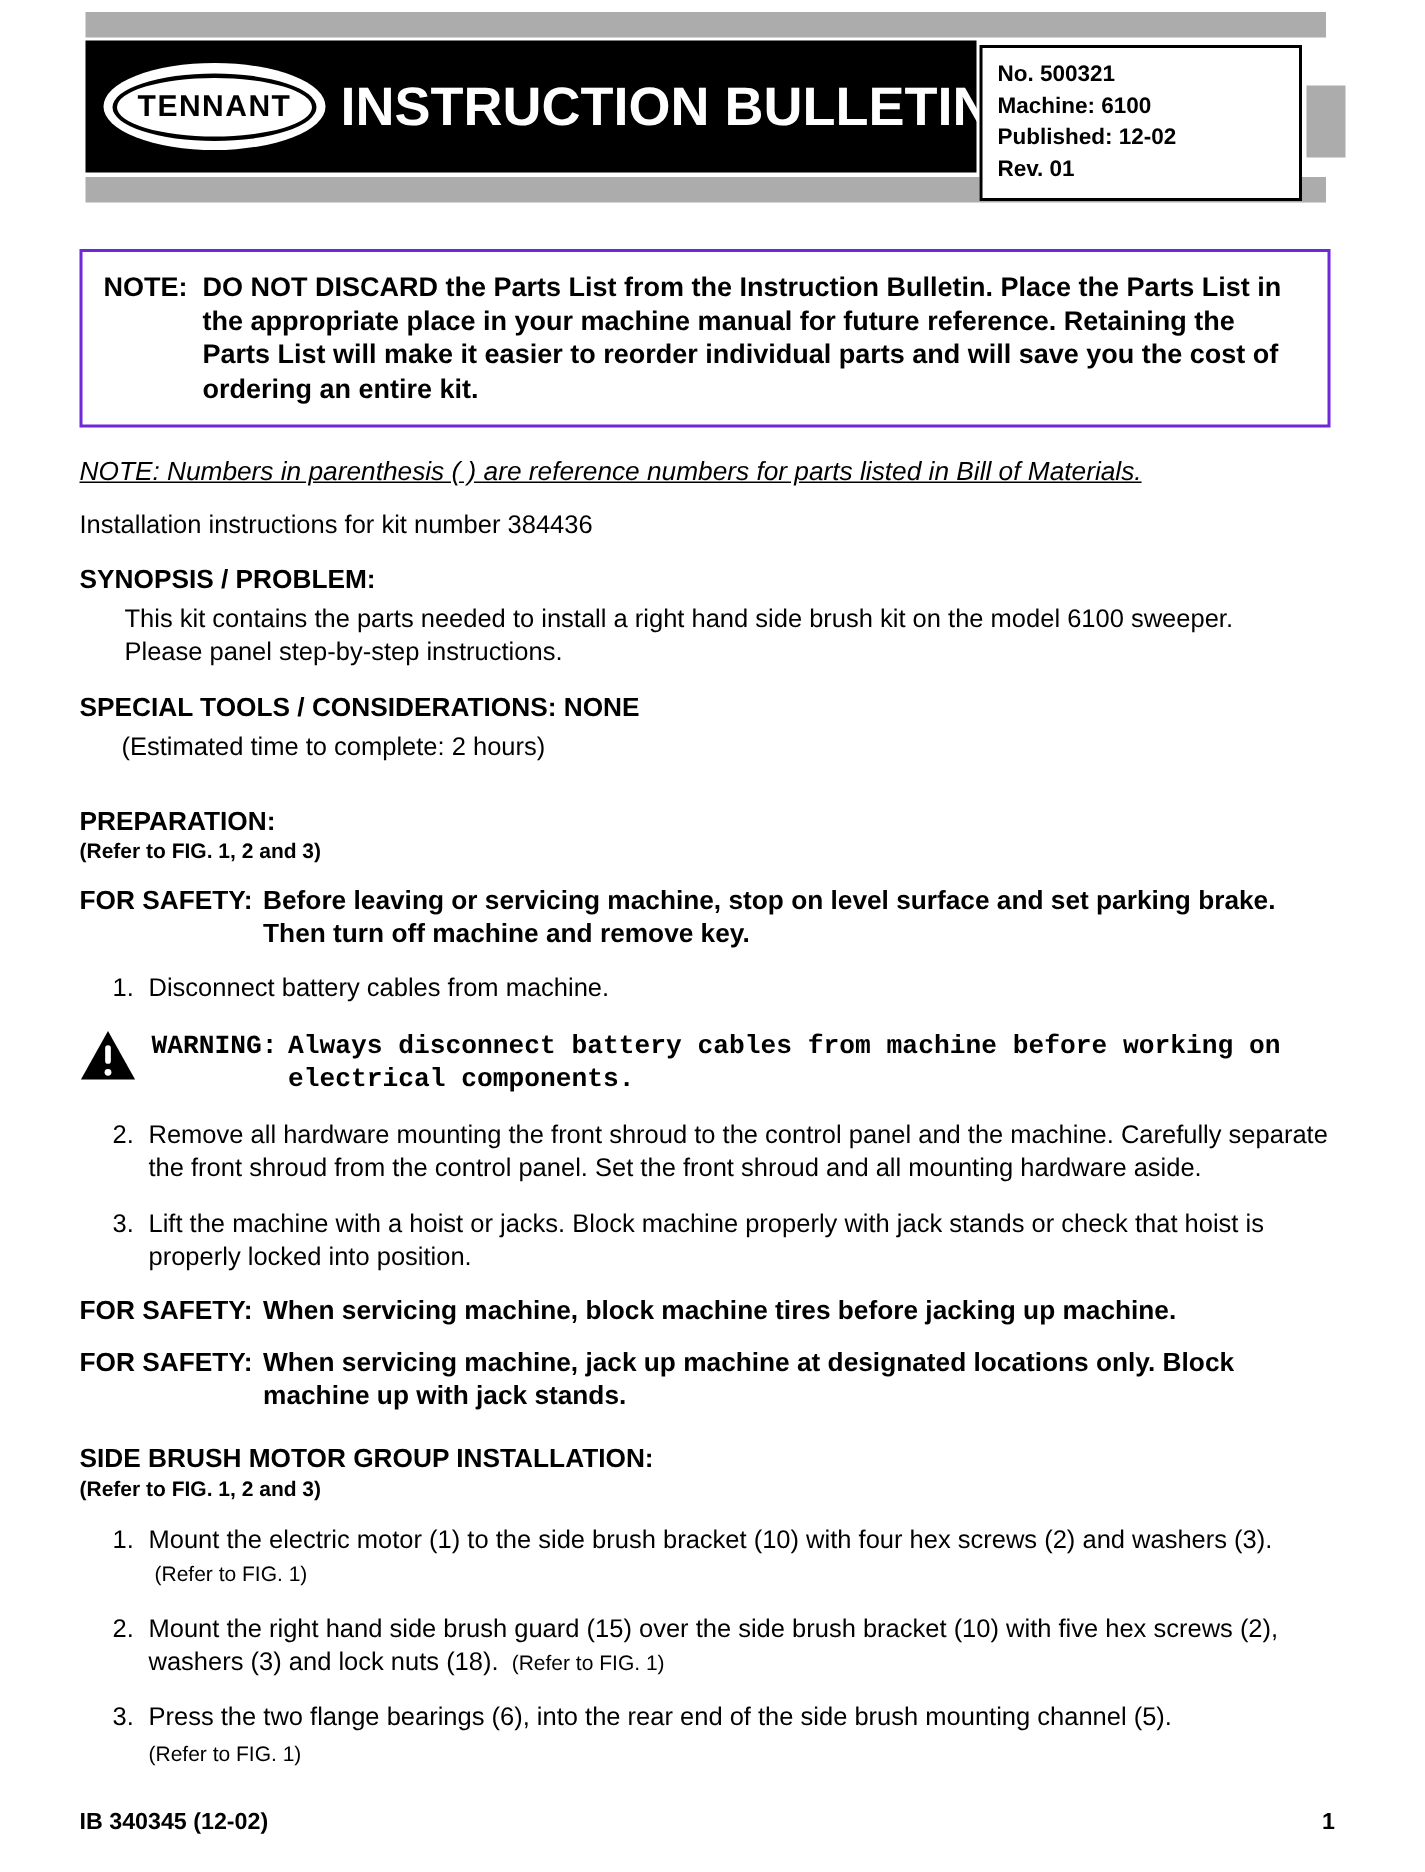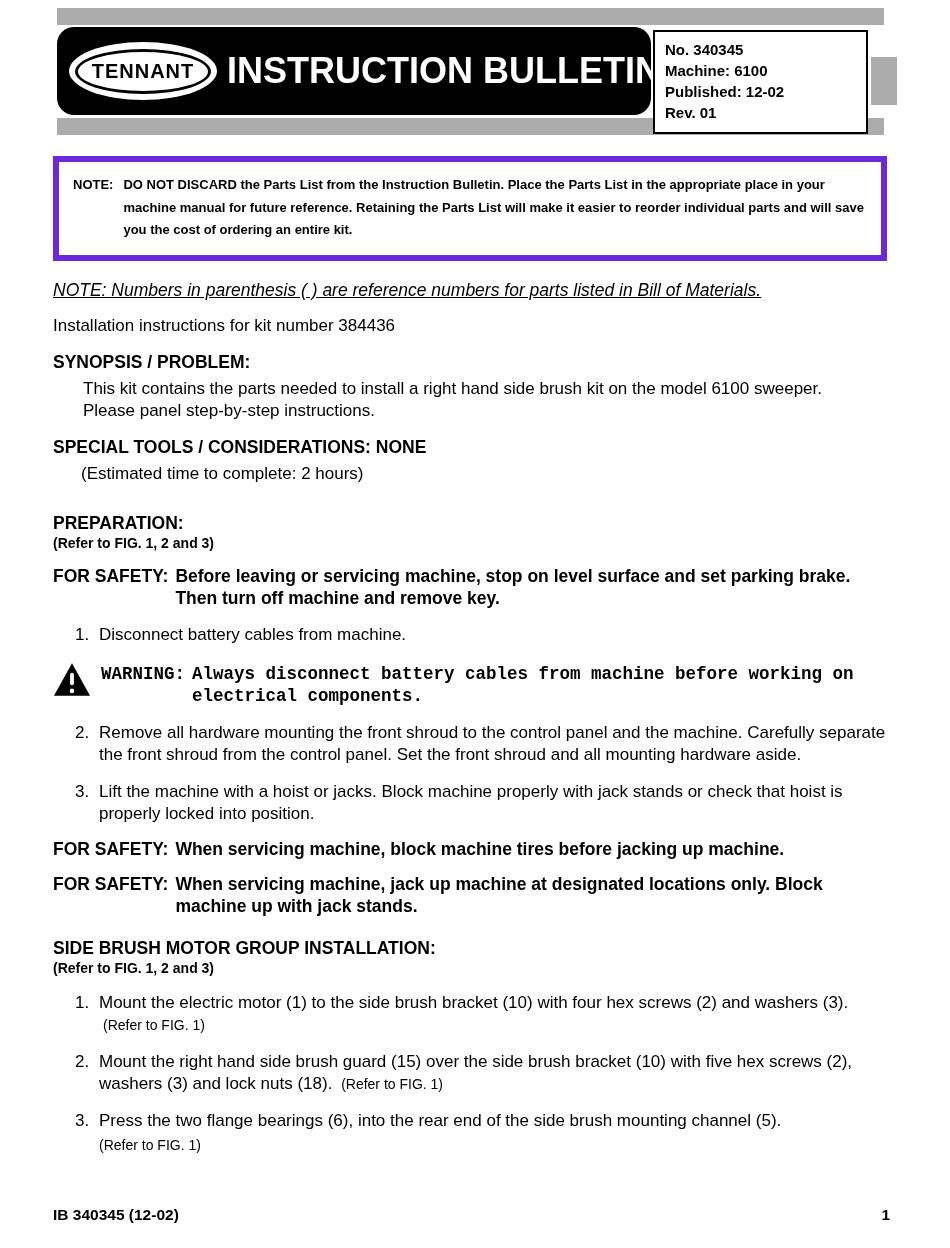--- a/index.html
+++ b/index.html
@@ -11,21 +11,21 @@
     color: #000;
   }
 
   
   .header { position: relative; height: 152px; }
   .bar-top    { position: absolute; left: 57px; top: 8px;   width: 827px; height: 17px; background: #acacac; }
   .bar-bottom { position: absolute; left: 57px; top: 118px; width: 827px; height: 17px; background: #acacac; }
   .bar-right  { position: absolute; left: 871px; top: 57px; width: 26px;  height: 48px; background: #acacac; }
   .banner {
     position: absolute; left: 57px; top: 27px; width: 594px; height: 88px;
-    background: #000; display: flex; align-items: center; padding-left: 12px; z-index: 2; border-radius: 17px;
+    background: #000; display: flex; align-items: center; padding-left: 12px; z-index: 2;
   }
   .logo {
     width: 148px; height: 58px; background: #fff; border-radius: 50%;
     display: flex; align-items: center; justify-content: center; flex-shrink: 0;
   }
   .logo-inner {
     width: 136px; height: 45px; border: 3px solid #000; border-radius: 50%;
     display: flex; align-items: center; justify-content: center;
     font-weight: bold; font-size: 20px; letter-spacing: 1px;
   }
@@ -33,23 +33,23 @@
   .info-box {
     position: absolute; left: 653px; top: 30px; width: 215px; height: 104px;
     border: 2px solid #000; background: #fff; z-index: 3;
     padding: 7px 8px 0 10px; font-weight: bold; font-size: 15px; line-height: 21px;
   }
 
   
   .content { padding: 0 63px 0 53px; font-size: 17px; line-height: 22px; }
 
   .note-box {
-    border: 6px solid #6d28d9; margin-top: 4px;
+    border: 2px solid #6d28d9; margin-top: 14px;
     padding: 12px 14px 13px 14px;
-    display: flex; font-weight: bold; font-size: 13px; line-height: 22.5px;
+    display: flex; font-weight: bold; font-size: 18px; line-height: 22.5px;
   }
   .note-label { white-space: nowrap; margin-right: 10px; }
   .note-text { flex: 1; }
 
   .italic-note { font-style: italic; margin-top: 18px; font-size: 17.5px; text-decoration: underline; }
   .kit-line { margin-top: 14px; }
 
   h2 { font-size: 17.5px; font-weight: bold; margin-top: 14px; line-height: 22px; }
   h2.tight { margin-top: 27px; }
 
@@ -94,21 +94,21 @@
     <div class="bar-right"></div>
     <div class="banner">
       <div class="logo">
         <div class="logo-inner">
           <span>TENNANT</span>
         </div>
       </div>
       <div class="title">INSTRUCTION BULLETIN</div>
     </div>
     <div class="info-box">
-      <div>No. 340345</div>
+      <div>No. 500321</div>
       <div>Machine: 6100</div>
       <div>Published: 12-02</div>
       <div>Rev. 01</div>
     </div>
   </header>
 
   <main class="content">
 
     <div class="note-box">
       <span class="note-label">NOTE:</span>

